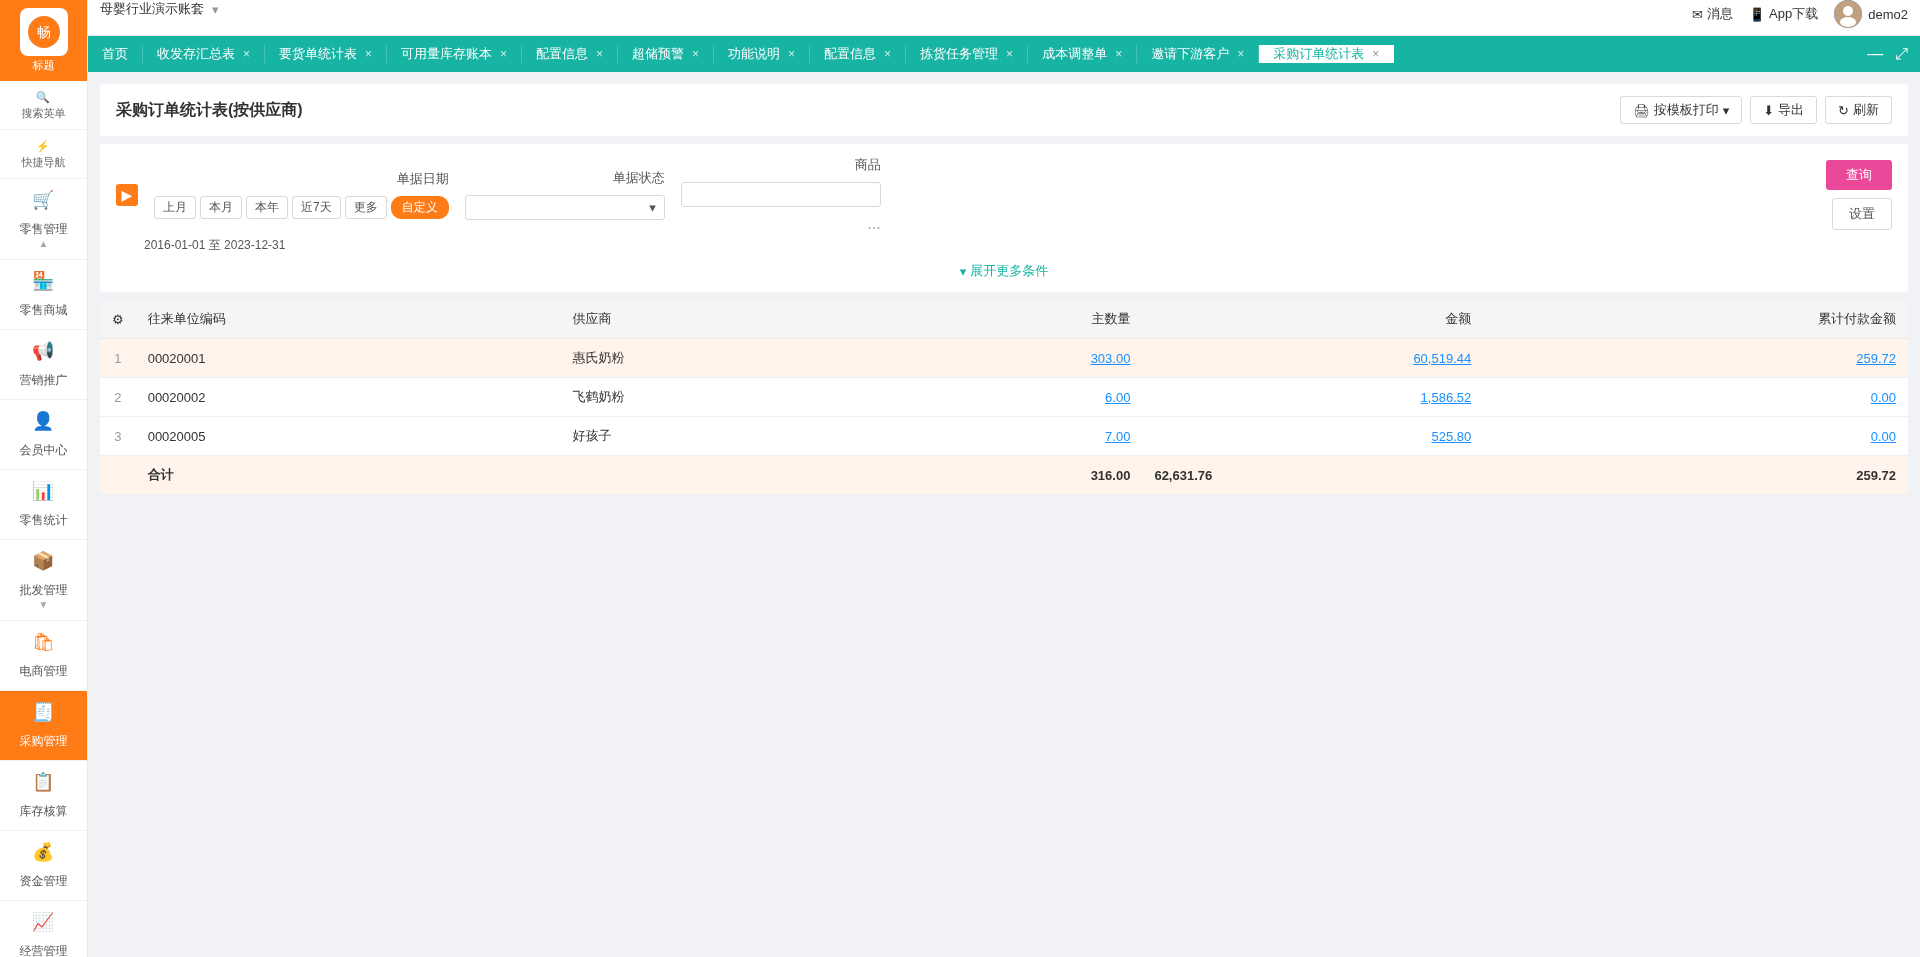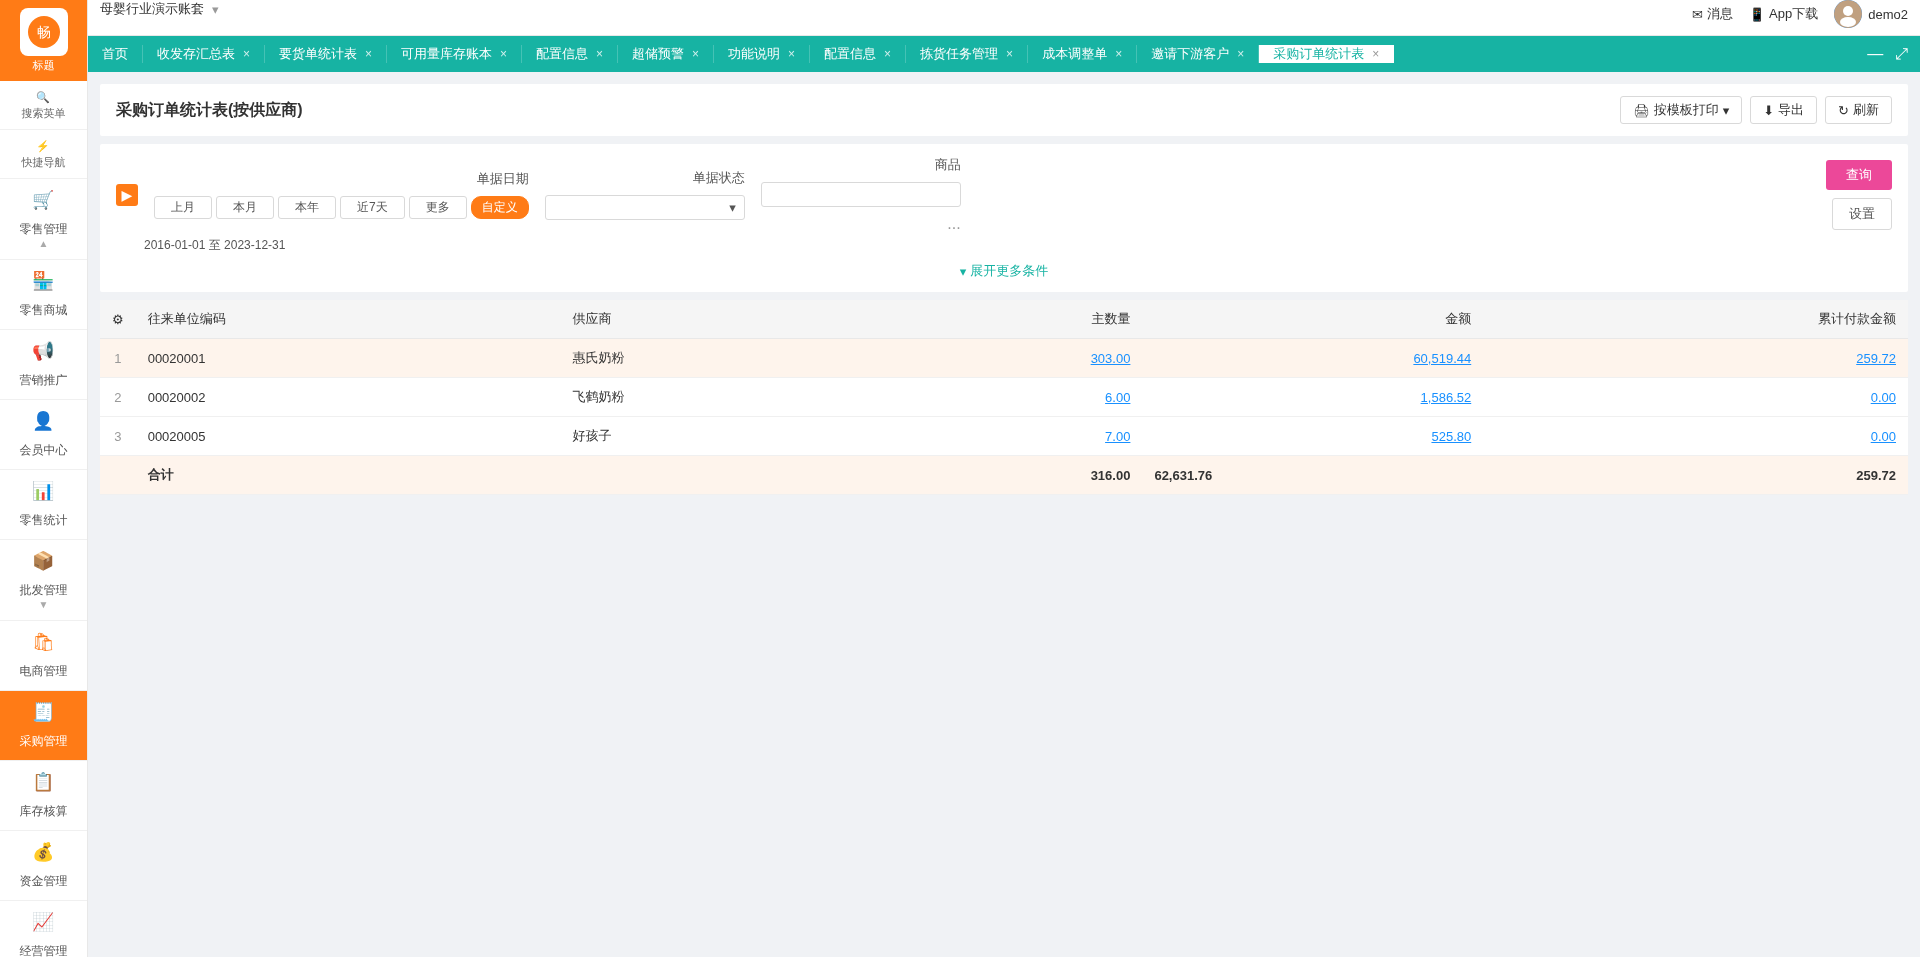--- a/index.html
+++ b/index.html
@@ -54,21 +54,21 @@
     .btn-print { background: #fff; border: 1px solid #d9d9d9; color: #333; padding: 4px 12px; border-radius: 3px; cursor: pointer; font-size: 13px; display: flex; align-items: center; gap: 4px; }
     .btn-export { background: #fff; border: 1px solid #d9d9d9; color: #333; padding: 4px 12px; border-radius: 3px; cursor: pointer; font-size: 13px; display: flex; align-items: center; gap: 4px; }
     .btn-refresh { background: #fff; border: 1px solid #d9d9d9; color: #333; padding: 4px 12px; border-radius: 3px; cursor: pointer; font-size: 13px; display: flex; align-items: center; gap: 4px; }
 
     
     .filter-section { background: #fff; padding: 12px 16px; margin-bottom: 8px; border-radius: 2px; }
     .filter-row { display: flex; align-items: center; gap: 16px; flex-wrap: wrap; }
     .filter-item { display: flex; align-items: flex-end; gap: 8px; flex-direction: column; }
     .filter-label { font-size: 13px; color: #555; white-space: nowrap; }
     .filter-date-btns { display: flex; gap: 4px; }
-    .date-btn { padding: 2px 16px; border: 1px solid #d9d9d9; border-radius: 3px; cursor: pointer; font-size: 12px; color: #555; background: #fff; }
+    .date-btn { padding: 2px 8px; border: 1px solid #d9d9d9; border-radius: 3px; cursor: pointer; font-size: 12px; color: #555; background: #fff; }
     .date-btn.custom { background: #ff7b16; color: #fff; border-color: #ff7b16; border-radius: 10px; padding: 2px 10px; }
     .filter-date-range { font-size: 12px; color: #555; margin-top: 4px; }
     .filter-select { border: 1px solid #d9d9d9; border-radius: 3px; padding: 4px 8px; font-size: 13px; min-width: 180px; color: #555; display: flex; align-items: center; justify-content: space-between; cursor: pointer; }
     .filter-input { border: 1px solid #d9d9d9; border-radius: 3px; padding: 4px 8px; font-size: 13px; min-width: 180px; color: #555; }
     .btn-query { background: #ec4899; color: #fff; border: none; padding: 6px 20px; border-radius: 3px; cursor: pointer; font-size: 13px; }
     .btn-settings { background: #fff; color: #555; border: 1px solid #d9d9d9; padding: 6px 16px; border-radius: 3px; cursor: pointer; font-size: 13px; margin-top: 4px; }
     .expand-btn { display: flex; align-items: center; gap: 4px; color: #17b3a3; cursor: pointer; font-size: 13px; justify-content: center; margin-top: 8px; }
     .filter-arrow { background: #ff7b16; color: #fff; border: none; width: 22px; height: 22px; border-radius: 3px; cursor: pointer; font-size: 14px; display: flex; align-items: center; justify-content: center; }
 
     

